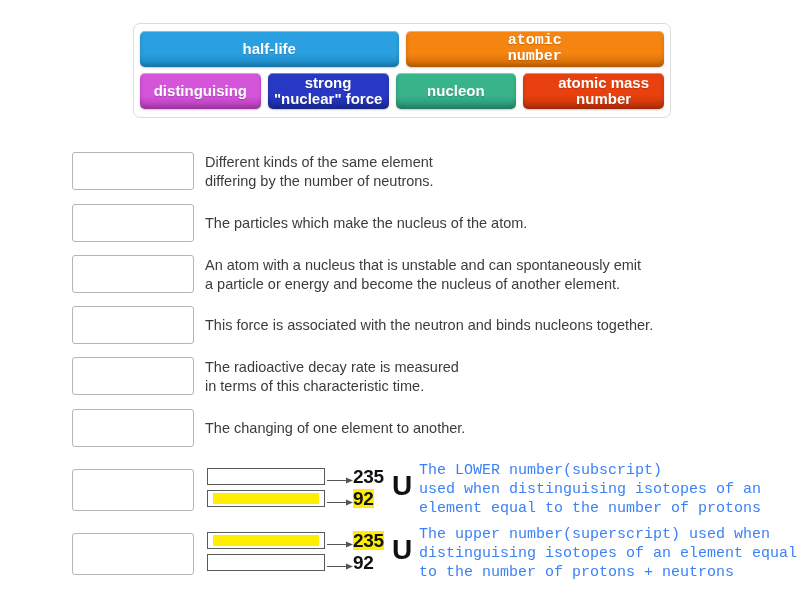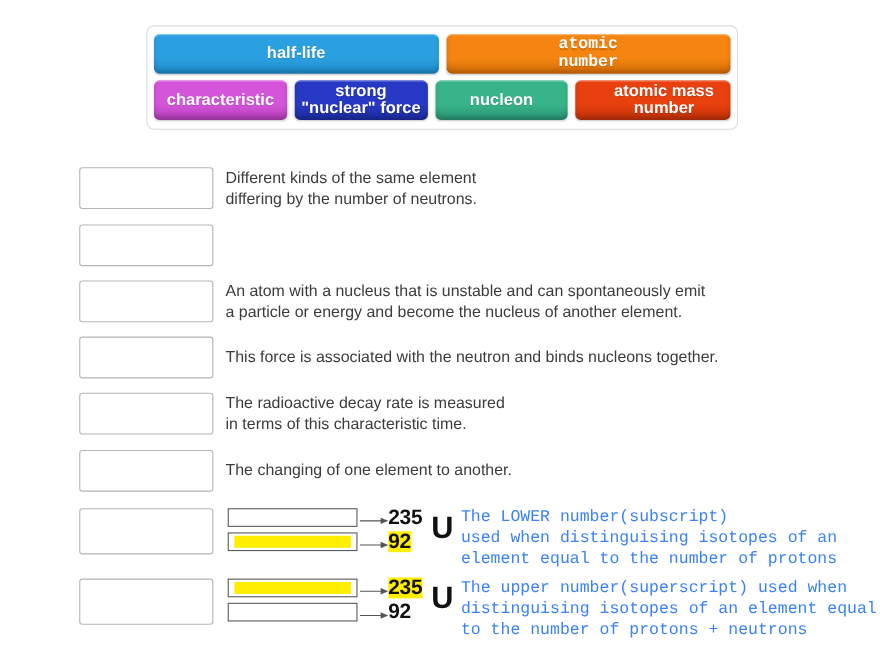--- a/index.html
+++ b/index.html
@@ -165,41 +165,41 @@
     font-size: 15px;
     line-height: 1.27;
     color: #3b82f6;
     white-space: pre-line;
     padding-top: 1px;
     font-family: Liberation Mono, monospace;
   }
   .iso-row {
     position: relative;
     display: flex;
-    align-items: flex-start;
+    align-items: center;
     margin-bottom: 6px;
   }
   .iso-row .drop-box { height: 42px; margin-top: 2px; }
 </style>
 </head>
 <body>
 
 <div id="word-bank">
     <div class="bank-row">
       <div class="tile" style="background: linear-gradient(rgb(43, 160, 224) 0%, rgb(43, 160, 224) 62%, rgb(28, 135, 196) 100%);">
         <span style="white-space: pre-line;">half-life</span>
       </div>
       <div class="tile" style="background: linear-gradient(rgb(245, 132, 16) 0%, rgb(245, 132, 16) 62%, rgb(207, 106, 6) 100%); font-family: Liberation Mono, monospace;">
         <span style="white-space: pre-line;">atomic
 number</span>
       </div>
     </div>
     <div class="bank-row">
       <div class="tile" style="background: linear-gradient(rgb(212, 85, 217) 0%, rgb(212, 85, 217) 62%, rgb(178, 59, 183) 100%);">
-        <span style="white-space: pre-line;">characteristic</span>
+        <span style="white-space: pre-line;">distinguising</span>
       </div>
       <div class="tile" style="background: linear-gradient(rgb(39, 57, 196) 0%, rgb(39, 57, 196) 62%, rgb(28, 42, 156) 100%);">
         <span style="white-space: pre-line;">strong
 "nuclear" force</span>
       </div>
       <div class="tile" style="background: linear-gradient(rgb(56, 180, 139) 0%, rgb(56, 180, 139) 62%, rgb(42, 144, 112) 100%);">
         <span style="white-space: pre-line;">nucleon</span>
       </div>
       <div class="tile" style="background: linear-gradient(rgb(232, 64, 14) 0%, rgb(232, 64, 14) 62%, rgb(189, 48, 10) 100%); padding-left: 24px;">
         <span style="white-space: pre-line;">atomic mass
@@ -209,20 +209,21 @@
   </div>
 
 <div id="rows">
     <div class="qrow two-line">
       <div class="drop-box"></div>
       <div class="qtext">Different kinds of the same element
 differing by the number of neutrons.</div>
     </div>
     <div class="qrow one-line">
       <div class="drop-box"></div>
+      <div class="qtext">The particles which make the nucleus of the atom.</div>
     </div>
     <div class="qrow two-line">
       <div class="drop-box"></div>
       <div class="qtext">An atom with a nucleus that is unstable and can spontaneously emit
 a particle or energy and become the nucleus of another element.</div>
     </div>
     <div class="qrow one-line">
       <div class="drop-box"></div>
       <div class="qtext">This force is associated with the neutron and binds nucleons together.</div>
     </div>

